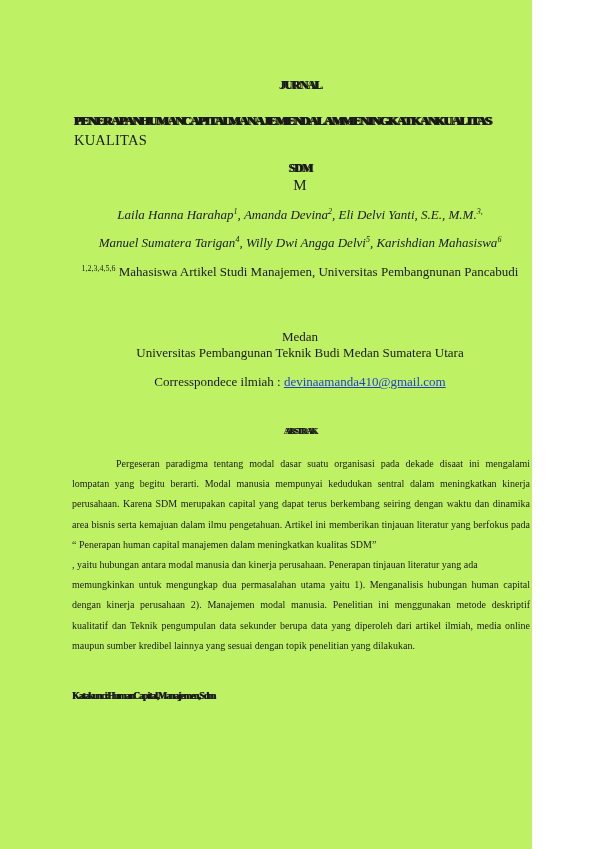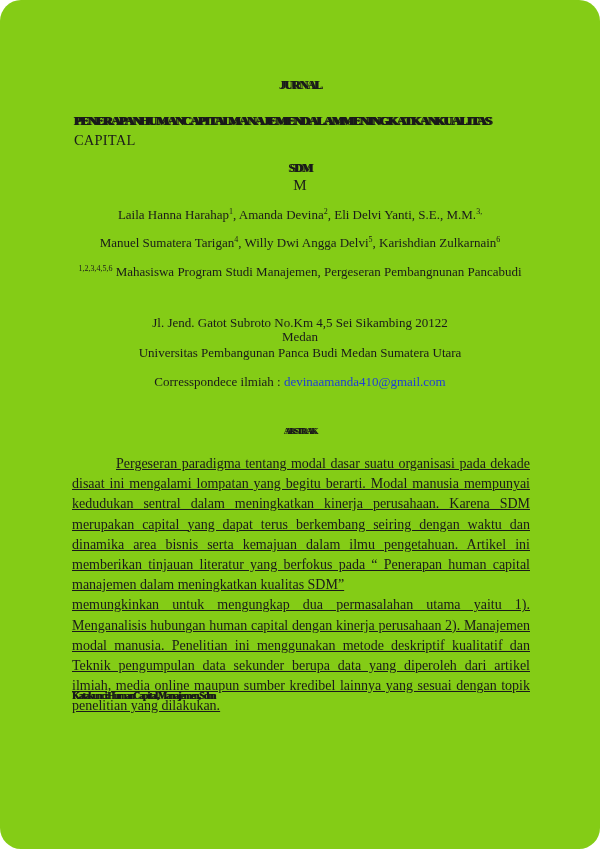--- a/index.html
+++ b/index.html
@@ -11,24 +11,23 @@
       width: 600px;
       height: 849px;
       position: relative;
       overflow: hidden;
       font-family: "Liberation Serif", "DejaVu Serif", serif;
       color: #1a1a1a;
     }
     .page {
       position: absolute;
       left: 0; top: 0;
-      width: 600px;
+      width: 532px;
       height: 849px;
-      background: #84cc16;
-      border-radius: 21px;
+      background: #bef264;
     }
     .abs { position: absolute; }
     .center { text-align: center; left: 0; width: 600px; }
 
     .heading-bold {
       font-weight: bold;
       letter-spacing: -1.2px;
       word-spacing: -2px;
       text-shadow: 1.5px 0 0 #1a1a1a;
       transform: scaleX(0.92);
@@ -61,20 +60,21 @@
       top: 160px;
       font-size: 13px;
     }
     .sdm-m {
       top: 177px;
       font-size: 15px;
     }
     .author-line {
       font-size: 13px;
       white-space: nowrap;
+      font-style: italic;
     }
     .author-line sup, .affil sup {
       font-size: 8px;
       vertical-align: 5px;
       line-height: 0;
     }
     .authors-1 { top: 207px; }
     .authors-2 { top: 235px; }
     .affil {
       top: 264px;
@@ -87,33 +87,33 @@
     .affil-cont {
       top: 287px;
       font-size: 13px;
       margin-top: 42px;
     }
     .address-1 { top: 315px; font-size: 13px; }
     .address-2 { top: 345px; font-size: 13px; }
     .email-line { top: 374px; font-size: 13px; }
     .email-link {
       color: #1f3fd6;
+      text-decoration: underline;
       cursor: pointer;
     }
     .abstract-label {
       top: 426px;
       font-size: 9px;
     }
     .abstract-body {
       top: 454px;
       left: 72px;
       width: 458px;
-      font-size: 14px;
+      font-size: 10px;
       line-height: 20.2px;
-      text-decoration: underline;
     }
     .abstract-body p {
       margin: 0;
       text-align: justify;
     }
     .para-indent { text-indent: 44px; }
     .para-left { text-align: left !important; }
     .para-last-left {
       text-align-last: left;
     }
@@ -131,50 +131,50 @@
   </style>
 </head>
 <body>
 
 <div class="page">
 
   <div class="abs center journal-label heading-bold">JURNAL</div>
 
   <div class="abs title-line">PENERAPAN HUMAN CAPITAL MANAJEMEN DALAM MENINGKATKAN KUALITAS</div>
 
-  <div class="abs title-overflow">CAPITAL</div>
+  <div class="abs title-overflow">KUALITAS</div>
 
   <div class="abs center sdm-bold heading-bold">SDM</div>
 
   <div class="abs center sdm-m">M</div>
 
   <div class="abs center author-line authors-1">
     <span>Laila Hanna Harahap</span><sup>1</sup><span>, </span><span>Amanda Devina</span><sup>2</sup><span>, </span><span>Eli Delvi Yanti, S.E., M.M.</span><sup>3,</sup>
   </div>
 
   <div class="abs center author-line authors-2">
-    <span>Manuel Sumatera Tarigan</span><sup>4</sup><span>, </span><span>Willy Dwi Angga Delvi</span><sup>5</sup><span>, </span><span>Karishdian Zulkarnain</span><sup>6</sup>
+    <span>Manuel Sumatera Tarigan</span><sup>4</sup><span>, </span><span>Willy Dwi Angga Delvi</span><sup>5</sup><span>, </span><span>Karishdian Mahasiswa</span><sup>6</sup>
   </div>
 
   <div class="abs affil">
-    <sup>1,2,3,4,5,6</sup><span> Mahasiswa Program Studi Manajemen, Pergeseran Pembangnunan Pancabudi</span>
+    <sup>1,2,3,4,5,6</sup><span> Mahasiswa Artikel Studi Manajemen, Universitas Pembangnunan Pancabudi</span>
   </div>
 
   <div class="abs center affil-cont">Medan</div>
 
-  <div class="abs center address-1">Jl. Jend. Gatot Subroto No.Km 4,5 Sei Sikambing 20122</div>
 
-  <div class="abs center address-2">Universitas Pembangunan Panca Budi Medan Sumatera Utara</div>
+  <div class="abs center address-2">Universitas Pembangunan Teknik Budi Medan Sumatera Utara</div>
 
   <div class="abs center email-line">
     <span>Corresspondece ilmiah : </span><a class="email-link">devinaamanda410@gmail.com</a>
   </div>
 
   <div class="abs center abstract-label heading-bold">ABSTRAK</div>
 
   <div class="abs abstract-body">
     <p class="para-indent para-last-left">Pergeseran paradigma tentang modal dasar suatu organisasi pada dekade disaat ini mengalami lompatan yang begitu berarti. Modal manusia mempunyai kedudukan sentral dalam meningkatkan kinerja perusahaan. Karena SDM merupakan capital yang dapat terus berkembang seiring dengan waktu dan dinamika area bisnis serta kemajuan dalam ilmu pengetahuan. Artikel ini memberikan tinjauan literatur yang berfokus pada “ Penerapan human capital manajemen dalam meningkatkan kualitas SDM”</p>
+    <p class="para-left">, yaitu hubungan antara modal manusia dan kinerja perusahaan. Penerapan tinjauan literatur yang ada</p>
     <p class="para-last-left">memungkinkan untuk mengungkap dua permasalahan utama yaitu 1). Menganalisis hubungan human capital dengan kinerja perusahaan 2). Manajemen modal manusia. Penelitian ini menggunakan metode deskriptif kualitatif dan Teknik pengumpulan data sekunder berupa data yang diperoleh dari artikel ilmiah, media online maupun sumber kredibel lainnya yang sesuai dengan topik penelitian yang dilakukan.</p>
   </div>
 
   <div class="abs keywords">Kata kunci : Human Capital, Manajemen, Sdm</div>
 
 </div>
 
 </body></html>

